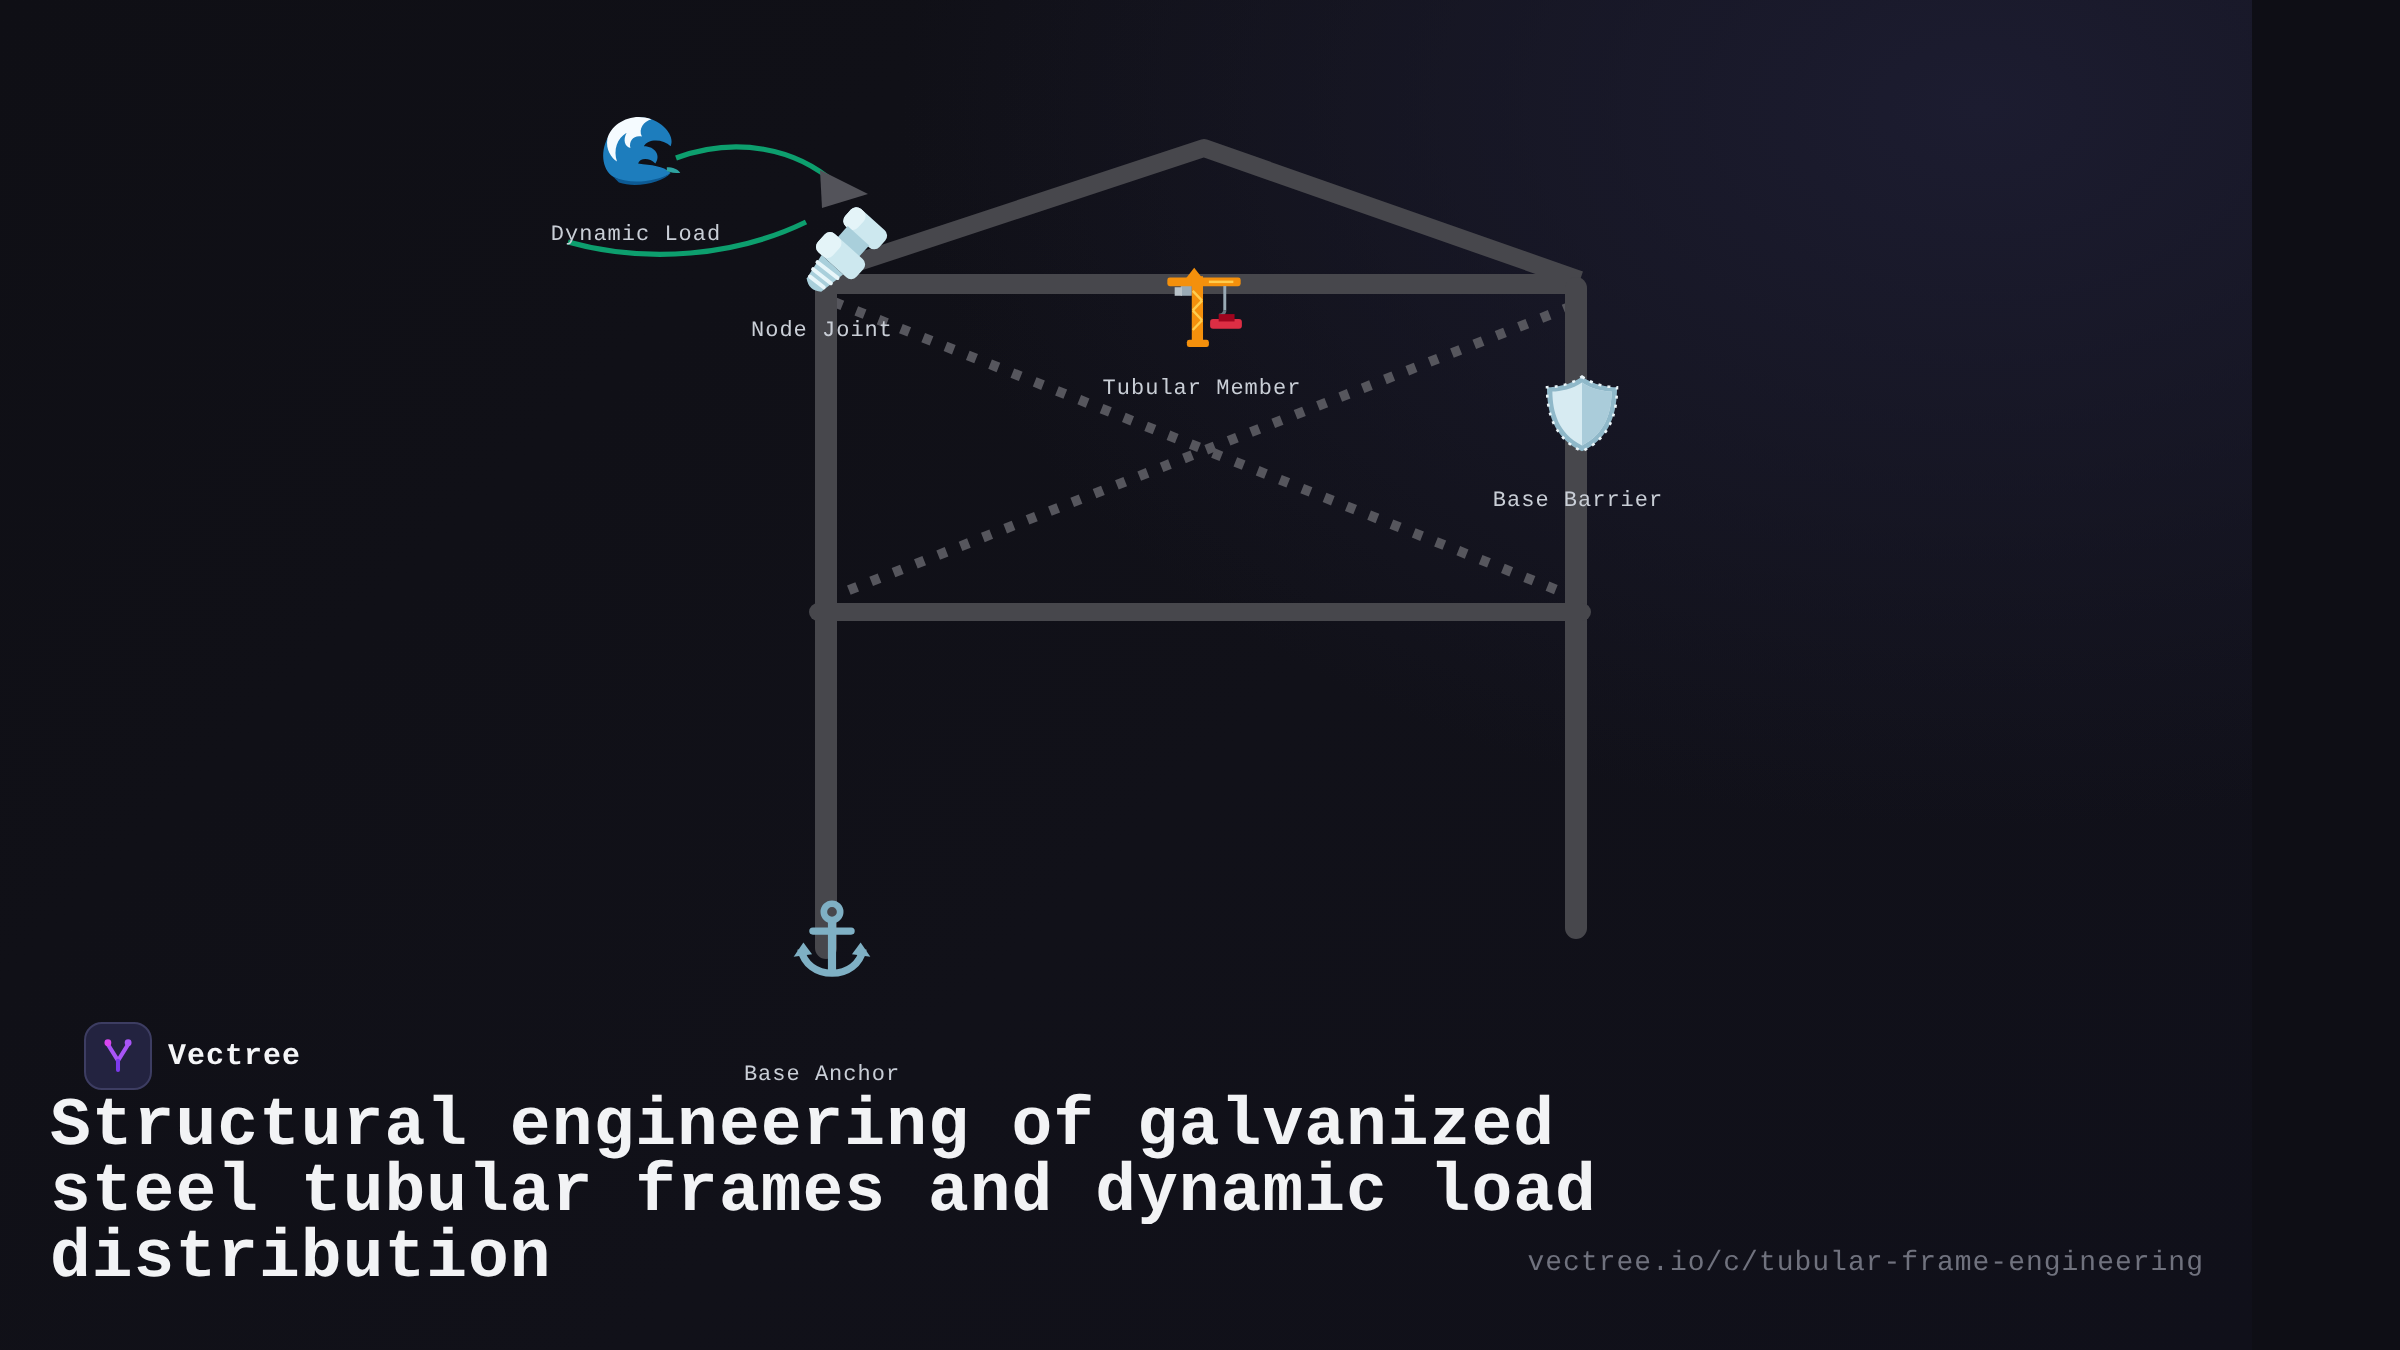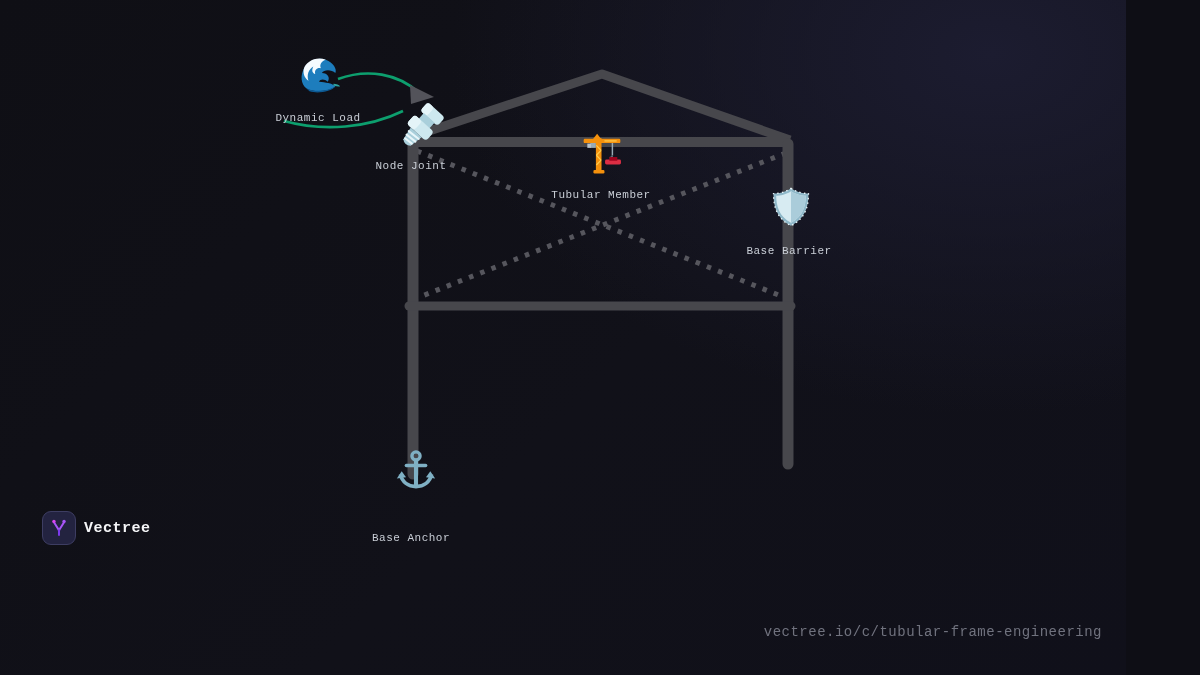--- a/index.html
+++ b/index.html
@@ -141,16 +141,17 @@
       <svg viewBox="0 0 36 36" fill="none">
         <path d="M11.5 10.5 L18 21 L24.5 10.5" stroke="#a855f7" stroke-width="2.6" stroke-linecap="round" stroke-linejoin="round"></path>
         <line x1="18" y1="21" x2="18" y2="27" stroke="#7c3aed" stroke-width="2.6" stroke-linecap="round"></line>
         <circle cx="11.5" cy="9.5" r="2.2" fill="#d946ef"></circle>
         <circle cx="24.5" cy="9.5" r="2.2" fill="#a855f7"></circle>
       </svg>
     </div>
     <div class="brand-name">Vectree</div>
   </div>
 
+  <div class="page-title">Structural engineering of galvanized steel tubular frames and dynamic load distribution</div>
 
   <div class="page-url">vectree.io/c/tubular-frame-engineering</div>
 
 </div>
 
 </body></html>

